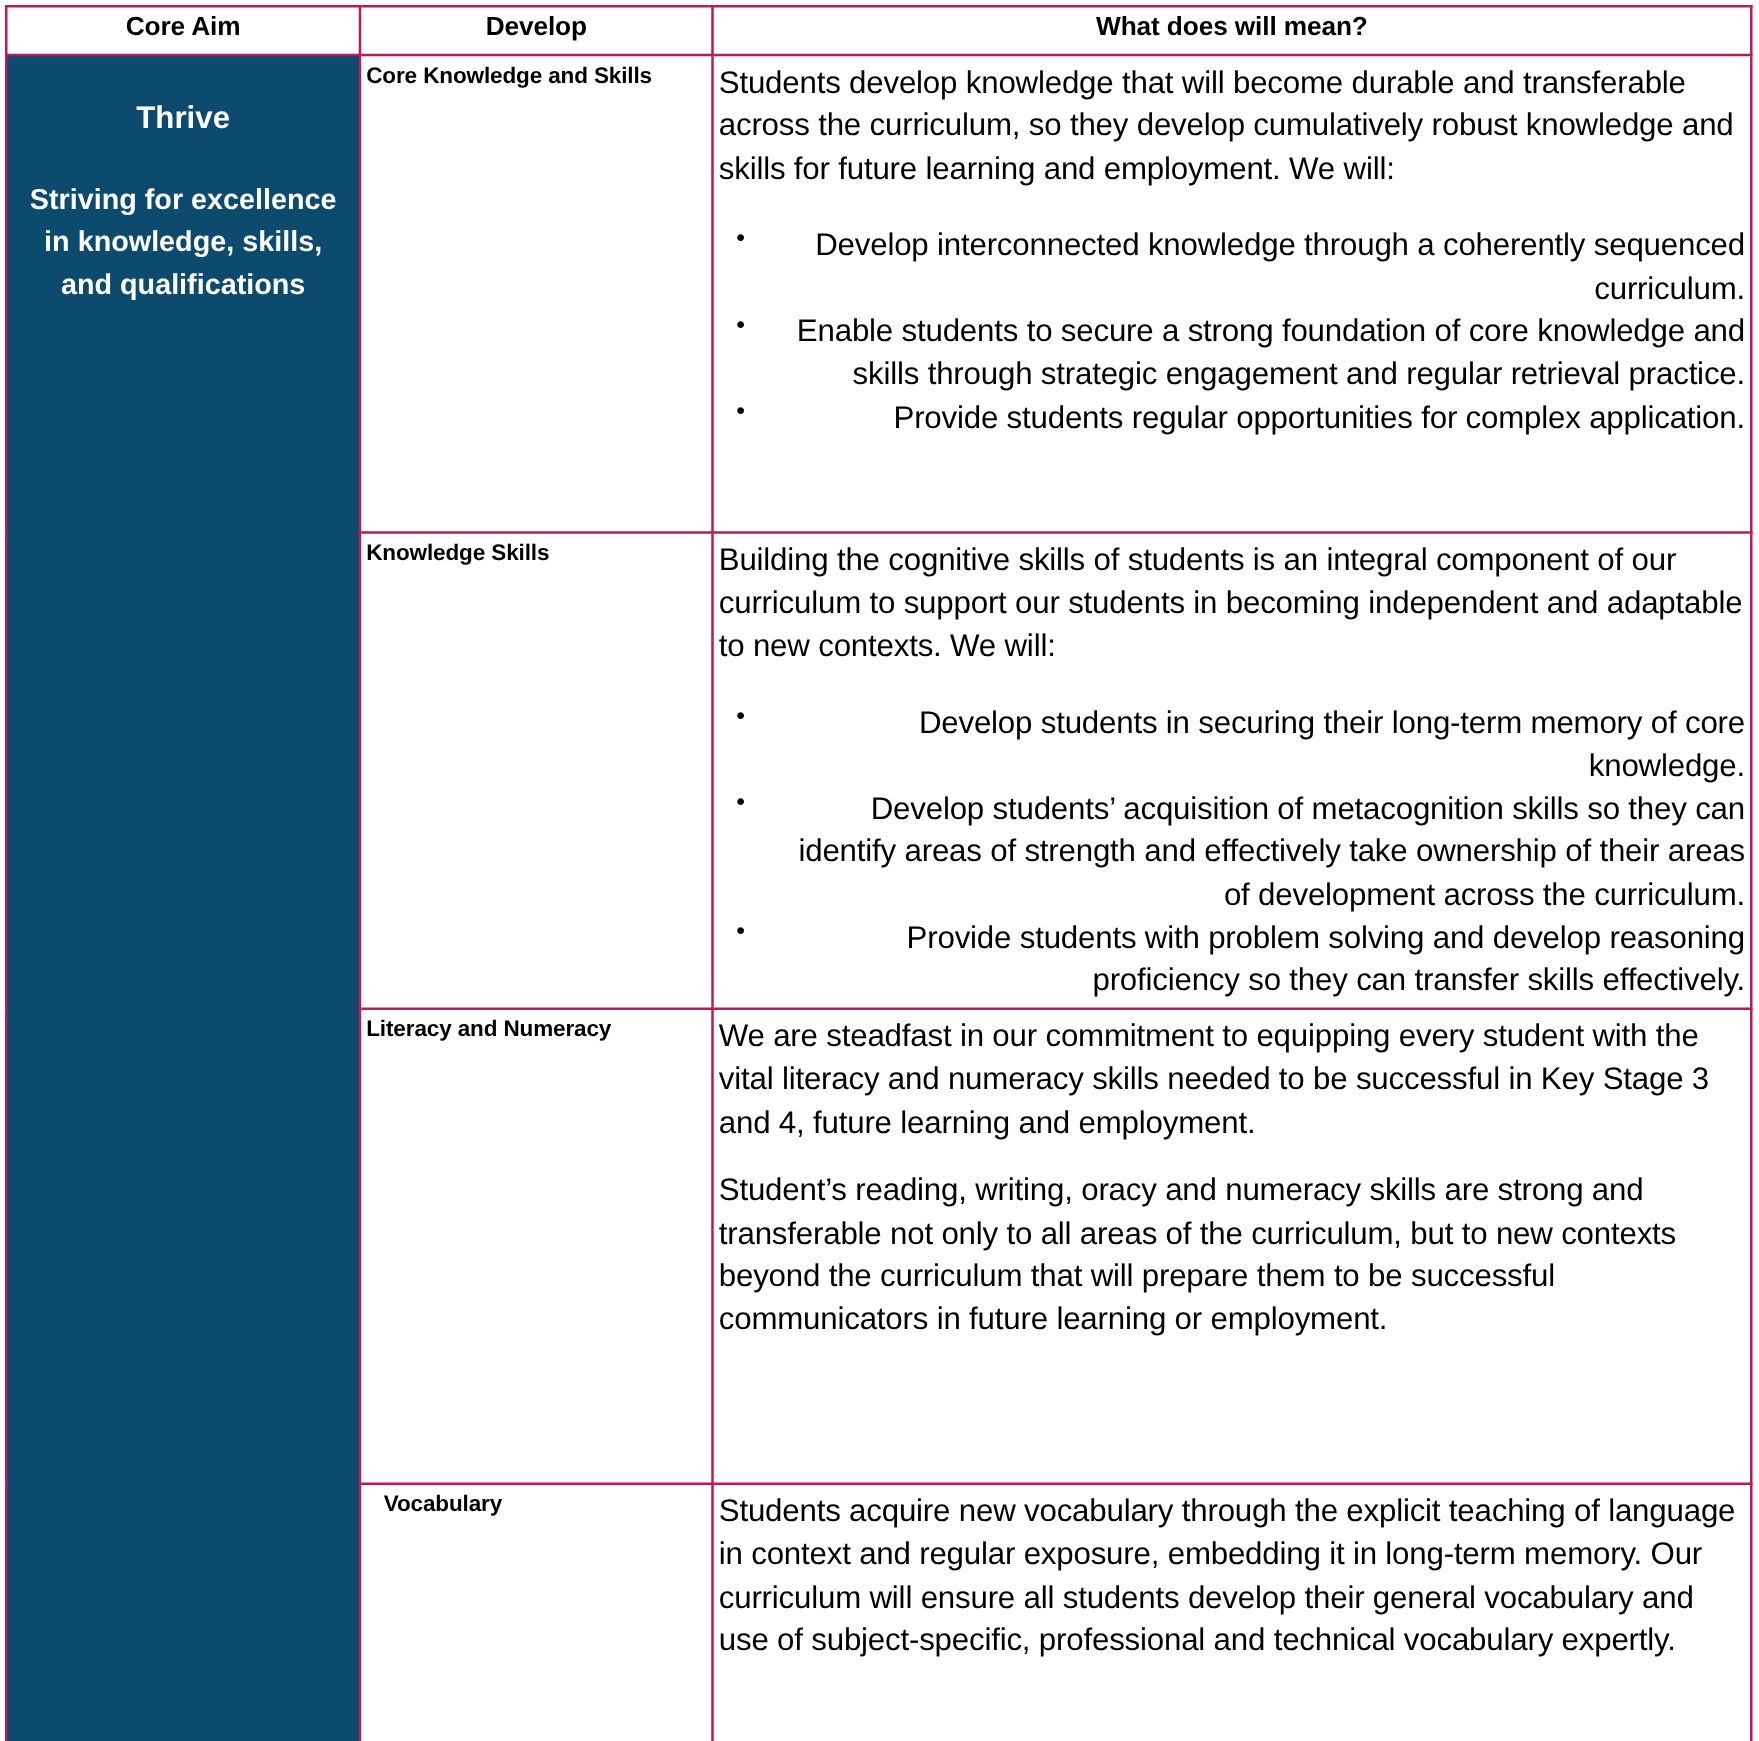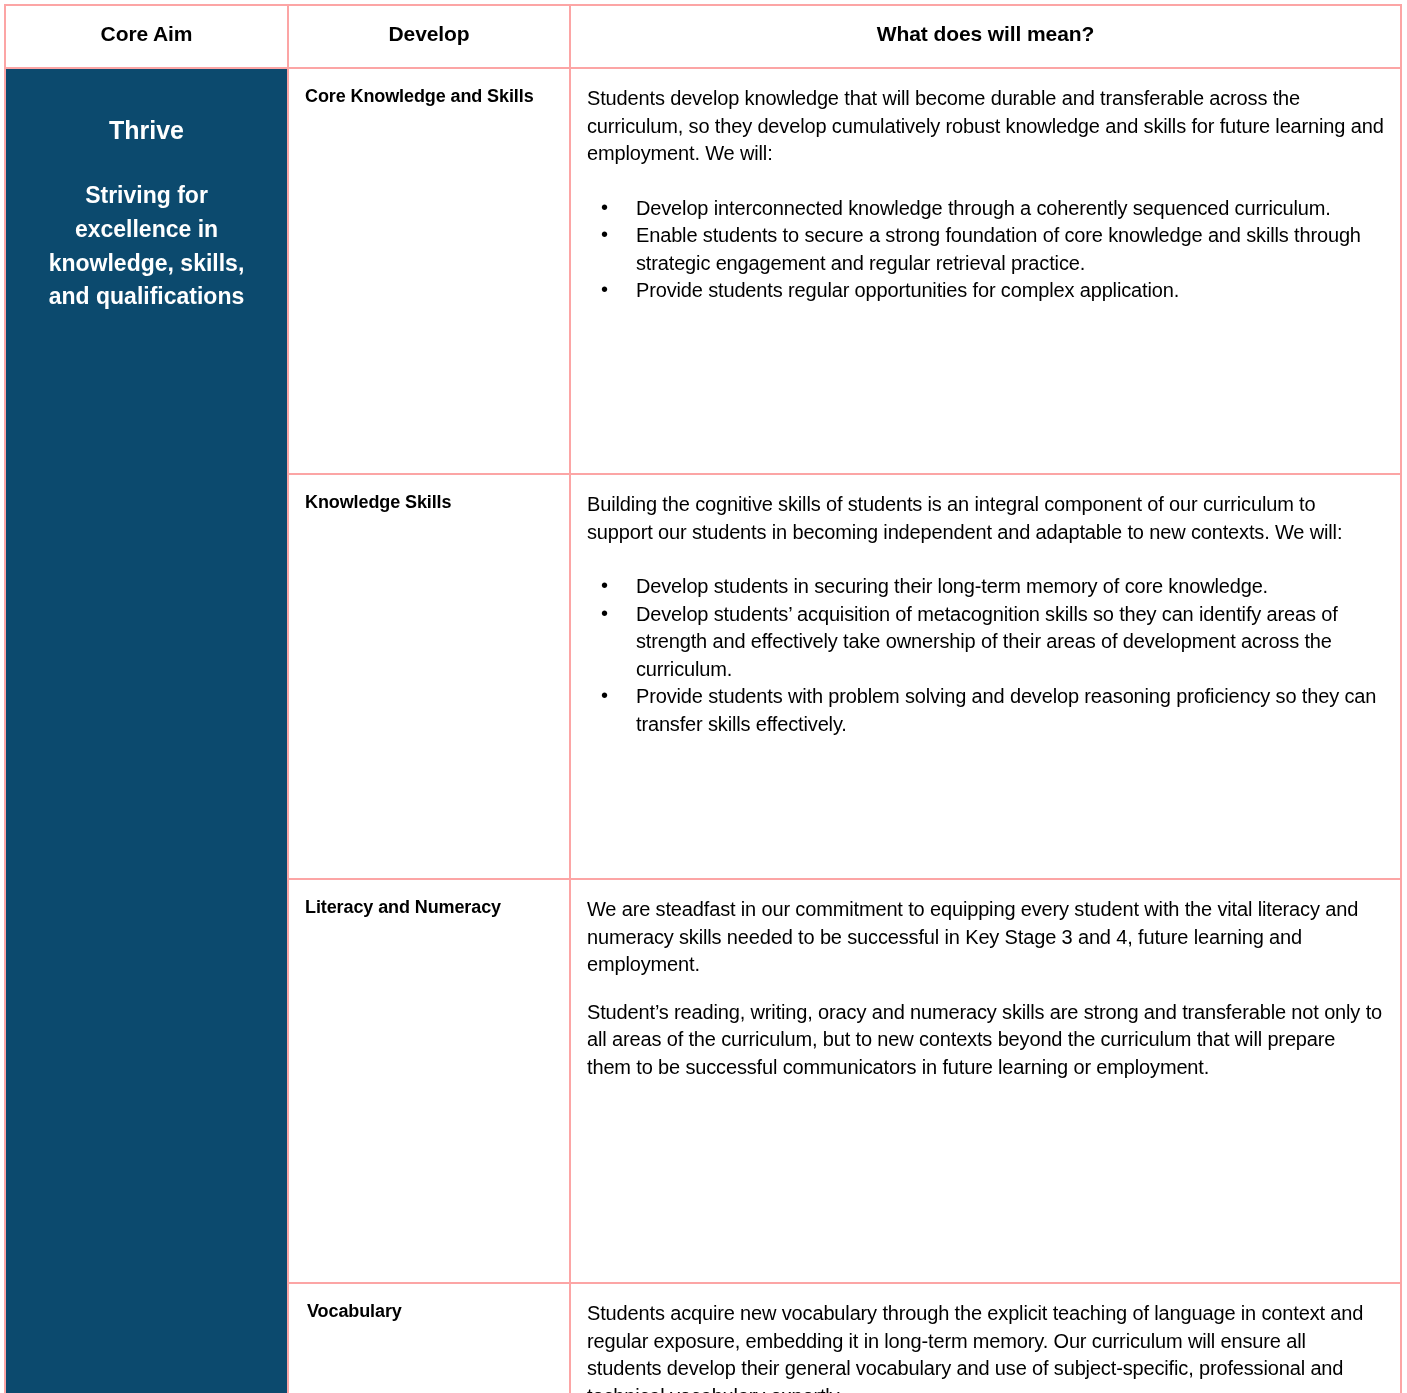--- a/index.html
+++ b/index.html
@@ -25,23 +25,23 @@
 
   table.aims-table {
     width: 1396px;
     border-collapse: collapse;
     table-layout: fixed;
     border: 2px solid #000;
   }
 
   table.aims-table td,
   table.aims-table th {
-    border: 2px solid #fca5a5;
+    border: 2px solid #be185d;
     vertical-align: top;
-    padding: 16px;
+    padding: 4px;
   }
 
   
   col.col-aim    { width: 283px; }
   col.col-strand { width: 282px; }
   col.col-mean   { width: 831px; }
 
   
   thead th {
     height: 29px;
@@ -85,35 +85,36 @@
     line-height: 1.3;
     padding: 10px 8px 0 12px;
     letter-spacing: -0.1px;
   }
   td.strand-cell.indented {
     padding-left: 18px;
   }
 
   
   td.meaning-cell {
-    font-size: 20px;
+    font-size: 25px;
     line-height: 1.375;
     padding: 9px 14px 6px 14px;
     letter-spacing: -0.15px;
   }
   .meaning-cell p.para {
     margin: 0 0 0 0;
   }
   .meaning-cell p.para + p.para {
     margin-top: 20px;
   }
   .meaning-cell ul.bullets {
     margin: 27px 0 0 0;
     padding: 0;
     list-style: none;
+    text-align: right;
   }
   .meaning-cell ul.bullets li {
     position: relative;
     padding-left: 49px;
     margin: 0 0 0 0;
   }
   .meaning-cell ul.bullets li::before {
     content: "\2022";
     position: absolute;
     left: 14px;

